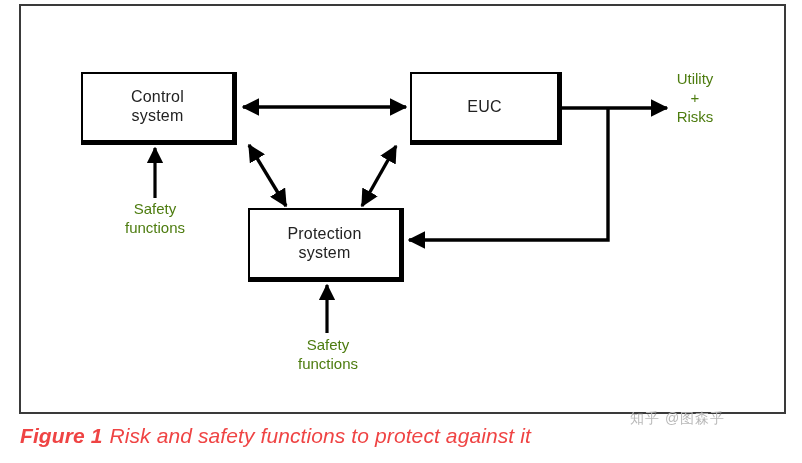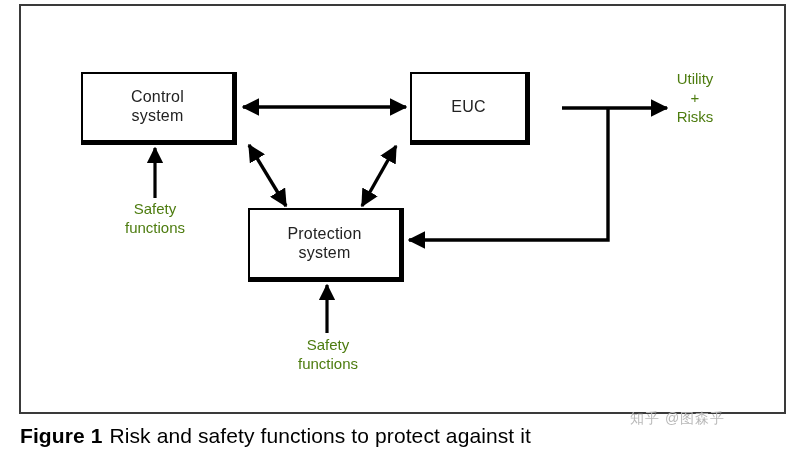--- a/index.html
+++ b/index.html
@@ -59,21 +59,21 @@
     letter-spacing: 0.2px;
     color: #222;
     white-space: pre-line;
   }
   #node-control {
     left: 81px;  top: 72px;
     width: 156px; height: 73px; justify-content: center;
   }
   #node-euc {
     left: 410px; top: 72px;
-    width: 120px; height: 73px;
+    width: 152px; height: 73px;
   }
   #node-protection {
     left: 248px; top: 208px;
     width: 156px; height: 74px;
   }
   
   .annot {
     position: absolute;
     font-size: 15px;
     line-height: 1.25;
@@ -83,23 +83,24 @@
   }
   #annot-safety-left   { left: 96px;  top: 200px; width: 118px; }
   #annot-safety-bottom { left: 269px; top: 336px; width: 118px; }
   #annot-output        { left: 642px; top: 70px;  width: 106px; }
   
   .caption {
     position: absolute;
     left: 20px;
     top: 424px;
     font-size: 21px;
-    color: #000000;
+    color: #ef4444;
     white-space: nowrap;
     letter-spacing: 0.1px;
+    font-style: italic;
   }
   .caption .cap-strong {
     font-weight: bold;
     margin-right: 7px;
   }
   
   .watermark {
     position: absolute;
     left: 630px;
     top: 410px;

